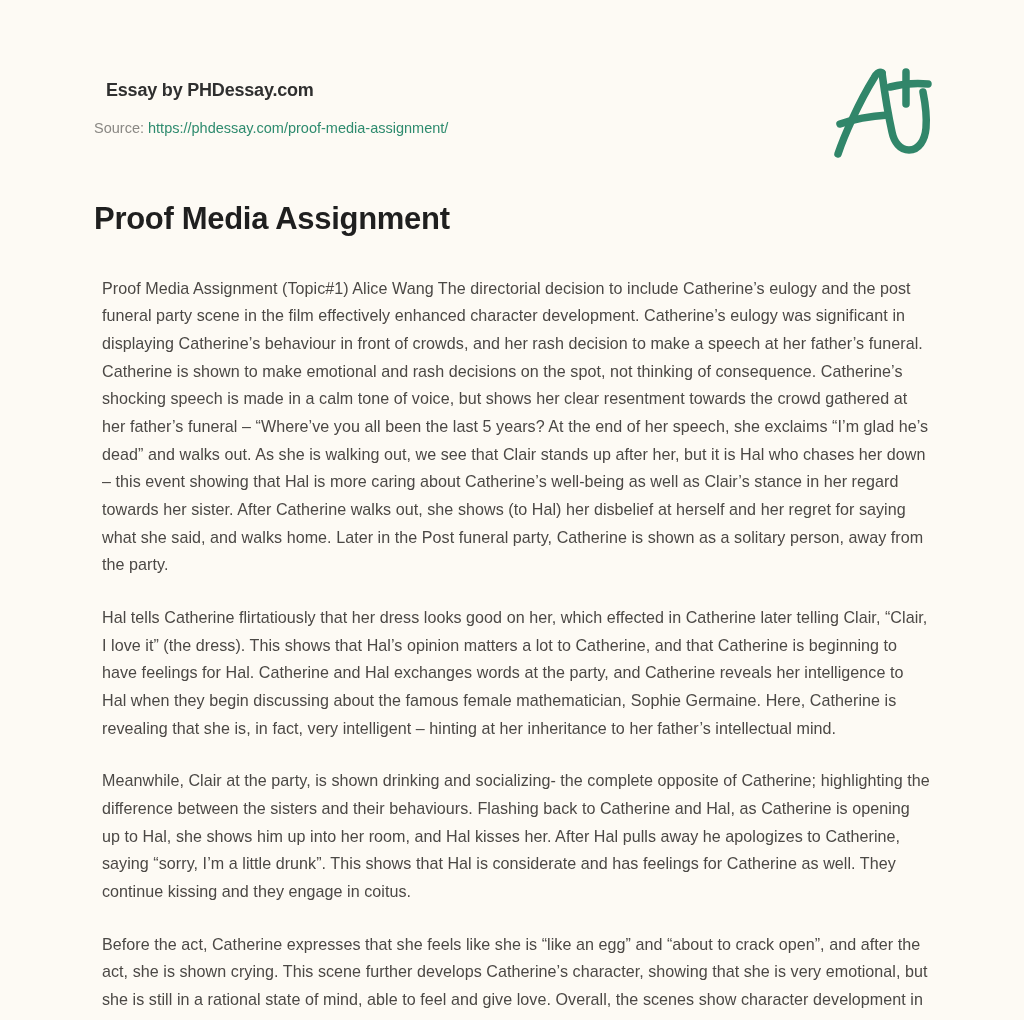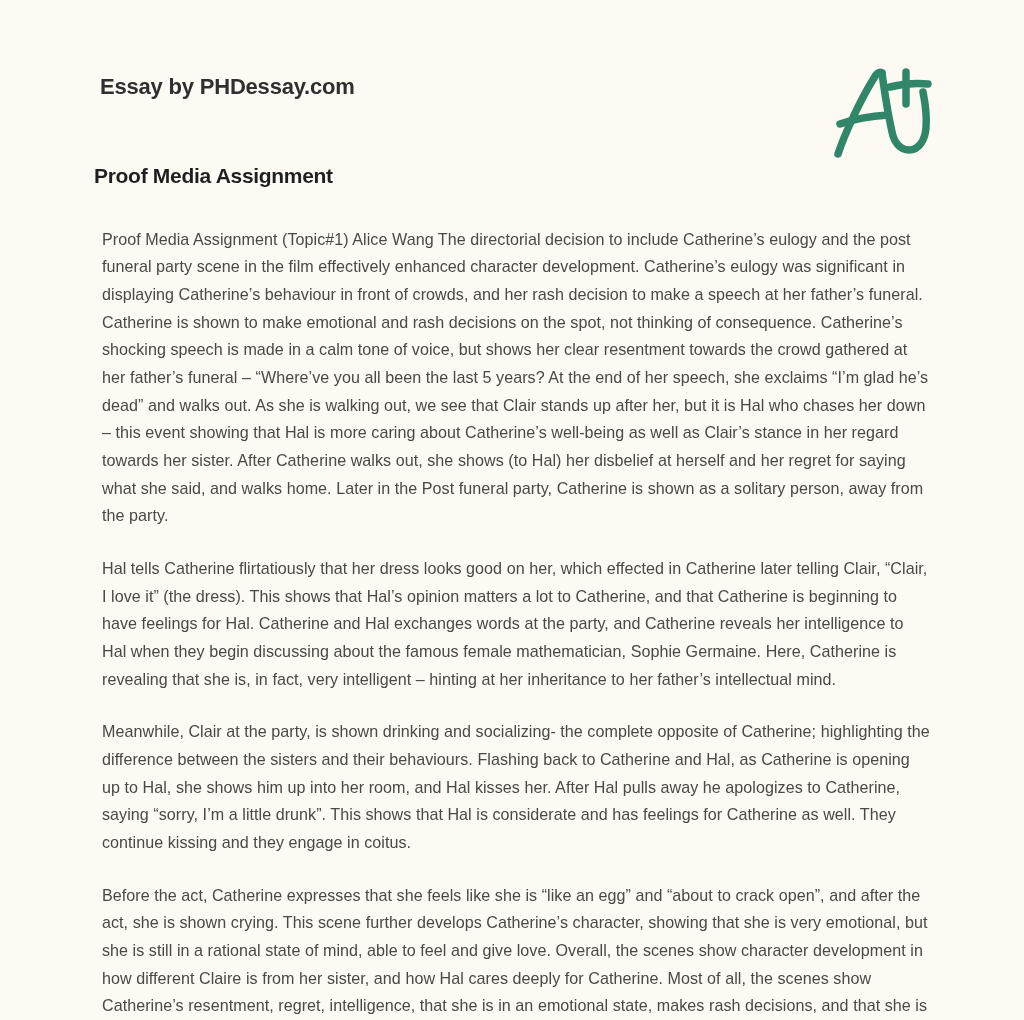--- a/index.html
+++ b/index.html
@@ -24,26 +24,26 @@
     padding: 0;
   }
 
   
   .header {
     position: relative;
     padding: 68px 94px 0 94px;
   }
 
   .brand-line {
-    font-size: 22px;
+    font-size: 18px;
     font-weight: 700;
     color: #2f2f2f;
     letter-spacing: -0.2px;
     line-height: 1.2;
-    margin: 6px;
+    margin: 12px;
   }
 
   .source-line {
     margin-top: 17px;
     font-size: 14.5px;
     line-height: 1.3;
     color: #8a8884;
     font-weight: 400;
   }
 
@@ -66,21 +66,21 @@
   }
   .logo svg { display: block; width: 100%; height: 100%; }
 
   
   .article {
     padding: 0 94px 0 94px;
     margin-top: 63px;
   }
 
   .article-title {
-    font-size: 21px;
+    font-size: 31px;
     font-weight: 700;
     color: #1f1f1f;
     letter-spacing: -0.3px;
     margin: 0 0 37px 0;
     line-height: 1.2;
   }
 
   .body-copy p {
     font-size: 16.1px;
     line-height: 1.72;
@@ -93,20 +93,24 @@
 </style>
 </head>
 <body>
 
 <div class="page">
 
   <div class="header">
 
     <div class="brand-line">Essay by PHDessay.com</div>
 
+    <div class="source-line">
+      <span class="source-label">Source:</span>
+      <a class="source-url" href="#">https://phdessay.com/proof-media-assignment/</a>
+    </div>
 
     <div class="logo">
       <svg viewBox="0 0 120 110" xmlns="http://www.w3.org/2000/svg">
         <g fill="none" stroke="#31866a" stroke-width="7.5" stroke-linecap="round" stroke-linejoin="round">
 
           <path d="M12 96 C 18 78, 33 44, 48 20 C 50 16, 53 13, 56 15"></path>
 
           <path d="M56 15 C 58 30, 62 56, 66 74 C 68 84, 74 92, 83 92
                    C 93 92, 99 82, 100 70 C 101 58, 99 44, 97 34"></path>
 

